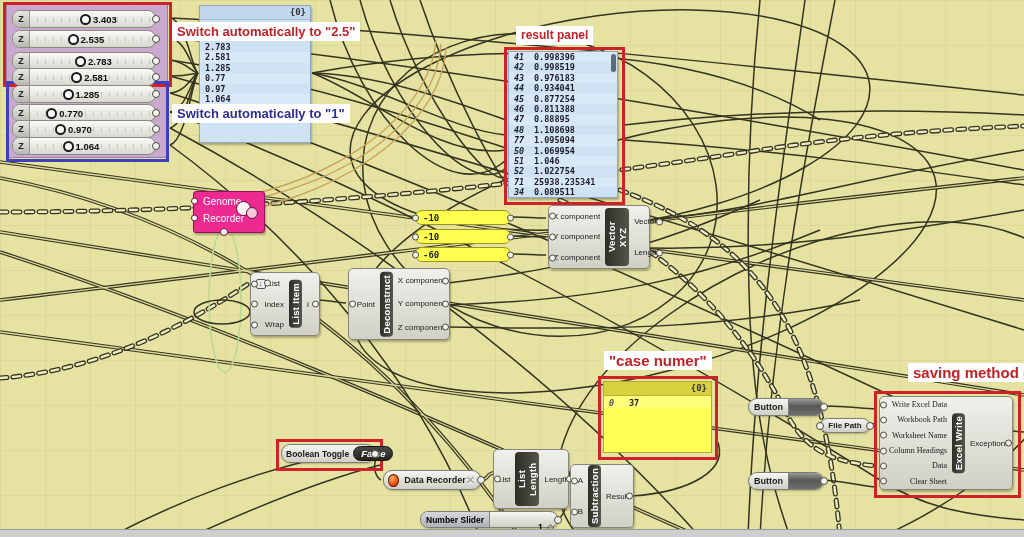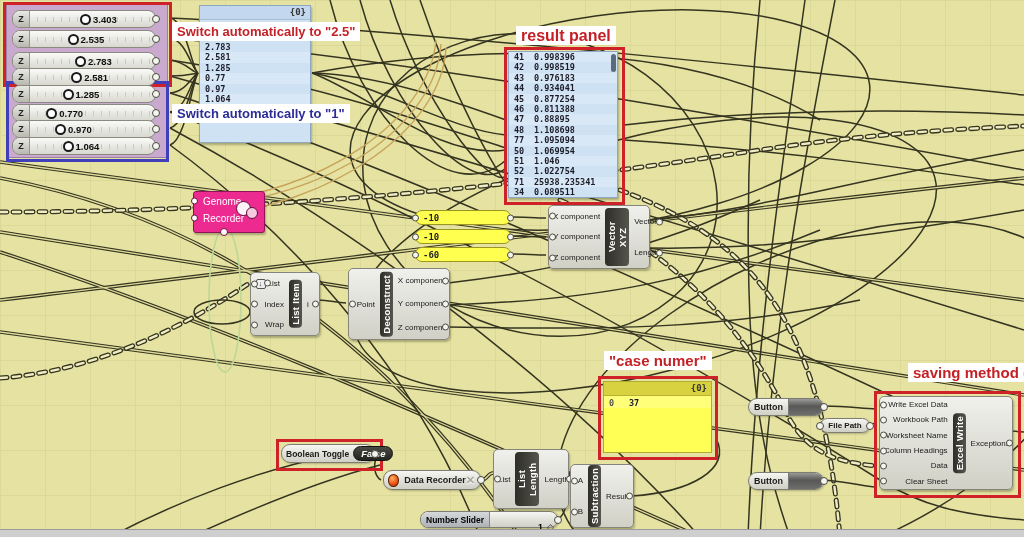--- a/index.html
+++ b/index.html
@@ -38,21 +38,21 @@
   .knob{width:7px;height:7px;border:2px solid #1a1a1a;background:#fff;border-radius:50%;}
   .sval{font-size:9.5px;font-weight:bold;color:#111;}
 
   
   .panel-blue{position:absolute;background:#cfe2f4;border:1px solid #8fa8c2;box-shadow:1px 2px 2px rgba(60,60,30,.35);}
   .phead{height:13px;background:#c3d8ee;border-bottom:1px solid #a8bed4;font-size:9px;font-weight:bold;color:#333;
     text-align:right;padding:0 4px;line-height:13px;font-family:"DejaVu Sans Mono",monospace;}
   .prow{font-family:"DejaVu Sans Mono",monospace;font-size:8.5px;font-weight:bold;color:#1c1c28;
     line-height:10.4px;padding-left:5px;white-space:nowrap;}
   .prow:nth-child(even){background:rgba(255,255,255,.22);}
-  .prow .idx{display:inline-block;min-width:14px;margin-right:6px;}
+  .prow .idx{display:inline-block;min-width:14px;margin-right:6px;font-style:italic;}
   .scrollthumb{position:absolute;right:1px;top:2px;width:5px;height:18px;background:#5a6b7c;border-radius:3px;}
   .panel-yellow{position:absolute;background:#ffff55;border:1px solid #b0ac30;}
   .phead-y{height:13px;background:#d8d240;border-bottom:1px solid #b8b232;font-size:9px;font-weight:bold;color:#333;
     text-align:right;padding:0 4px;line-height:13px;font-family:"DejaVu Sans Mono",monospace;}
 
   
   .ycap{position:absolute;width:96px;height:15px;background:#ffff4f;border:1px solid #9a9620;border-radius:7px;
     font-family:"DejaVu Sans Mono",monospace;font-size:9px;font-weight:bold;color:#222;line-height:14px;padding-left:7px;box-sizing:border-box;}
   .ycap::after{content:"";position:absolute;right:-4px;top:50%;transform:translateY(-50%);width:5px;height:5px;background:#f5f5f0;border:1px solid #4a4a40;border-radius:50%;}
   .ycap::before{content:"";position:absolute;left:-4px;top:50%;transform:translateY(-50%);width:5px;height:5px;background:#f5f5f0;border:1px solid #4a4a40;border-radius:50%;}
@@ -318,21 +318,21 @@
       <div class="prow">1.285</div>
       <div class="prow">0.77</div>
       <div class="prow">0.97</div>
       <div class="prow">1.064</div>
     </div>
   </div>
 
   <div class="lbl red" style="left:172px;top:22px;">Switch automatically to "2.5"</div>
   <div class="lbl blue" style="left:172px;top:104px;">Switch automatically to "1"</div>
 
-  <div class="lbl red" style="left:516px;top:26px;font-size:16px;">result panel</div>
+  <div class="lbl red" style="left:516px;top:26px;font-size:12px;">result panel</div>
   <div class="redbox" style="left:504px;top:47px;width:115px;height:152px;"></div>
   <div class="panel-blue" style="left:508px;top:51px;width:108px;height:145px;overflow:hidden;">
     <div class="scrollthumb"></div>
     <div class="prow"><span class="idx">41</span><span>0.998396</span></div>
     <div class="prow"><span class="idx">42</span><span>0.998519</span></div>
     <div class="prow"><span class="idx">43</span><span>0.976183</span></div>
     <div class="prow"><span class="idx">44</span><span>0.934041</span></div>
     <div class="prow"><span class="idx">45</span><span>0.877254</span></div>
     <div class="prow"><span class="idx">46</span><span>0.811388</span></div>
     <div class="prow"><span class="idx">47</span><span>0.88895</span></div>
@@ -411,21 +411,21 @@
     <span class="cap-label" style="font-size:8px;">File Path</span>
   </div>
   <div class="capsule" style="left:748px;top:472px;width:74px;height:16px;">
     <span class="cap-label" style="padding:0 5px;">Button</span>
     <span class="btn-dark"></span>
   </div>
 
   <div class="lbl red" style="left:880px;top:363px;font-size:15px;margin-left:28px;">saving method (?)</div>
   <div class="redbox" style="left:874px;top:391px;width:141px;height:101px;"></div>
   <div class="comp" style="left:879px;top:396px;width:132px;height:92px;">
-    <div class="ins" style="flex:1;">
+    <div class="ins" style="flex:1;font-family:Liberation Serif, serif;">
       <span>Write Excel Data</span>
       <span>Workbook Path</span>
       <span>Worksheet Name</span>
       <span>Column Headings</span>
       <span>Data</span>
       <span>Clear Sheet</span>
     </div>
     <div class="vbar">Excel Write</div>
     <div class="outs" style="width:42px;justify-content:center;">
       <span>Exceptions</span>

